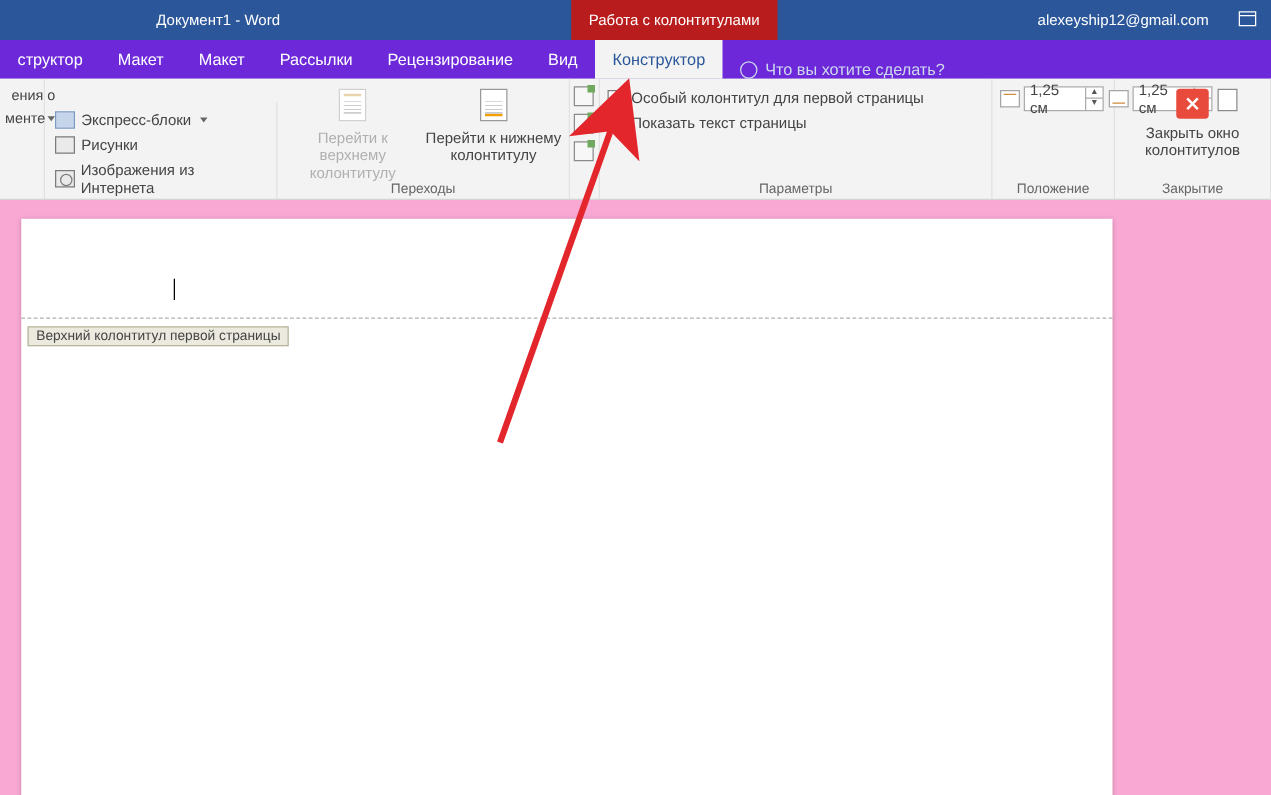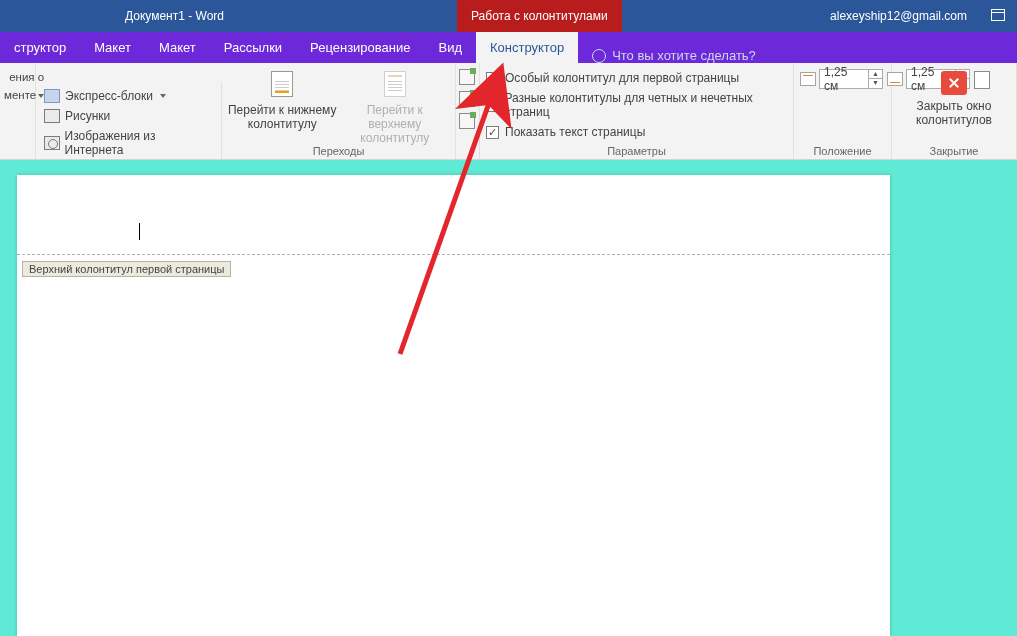--- a/index.html
+++ b/index.html
@@ -79,21 +79,21 @@
 
 
 .g6 { flex:1; }
 .g6 .big-btn { width: 100%; }
 .close-ico { width:26px; height:24px; background:#e84b3c; border-radius:3px; margin:0 auto 4px; position:relative; }
 .close-ico::before,.close-ico::after{content:"";position:absolute;width:12px;height:2px;background:#fff;top:11px;left:7px;}
 .close-ico::before{transform:rotate(45deg);}
 .close-ico::after{transform:rotate(-45deg);}
 
 
-.docarea { position:absolute; top:160px; left:0; right:0; bottom:0; background:#5eead4; overflow:hidden; }
+.docarea { position:absolute; top:160px; left:0; right:0; bottom:0; background:#f9a8d4; overflow:hidden; }
 .page { position:absolute; top:15px; left:17px; width:873px; height:800px; background:#fff; box-shadow: 0 0 4px rgba(0,0,0,.2); }
 .header-sep { position:absolute; top:79px; left:0; right:0; border-top:1px dashed #b0b0b0; }
 .header-tag { position:absolute; top:86px; left:5px; background:#eceadf; border:1px solid #b7b49c; padding:1px 6px; font-size:11px; color:#444; }
 .cursor { position:absolute; top:48px; left:122px; width:1px; height:17px; background:#000; }
 
 
 .arrow-svg { position:absolute; top:54px; left:390px; width:130px; height:310px; pointer-events:none; }
 
 .caret-down { display:inline-block; width:0; height:0; border-left:3px solid transparent; border-right:3px solid transparent; border-top:4px solid #666; vertical-align:middle; margin-left:2px; }
 </style>
@@ -149,58 +149,54 @@
           <span class="mini-icon online"></span>
           <span>Изображения из Интернета</span>
         </div>
       </div>
     </div>
     <div class="group-label">Вставка</div>
   </div>
 
   <div class="group g3">
     <div class="group-body">
+      <div class="big-btn disabled">
+        <div class="big-icon">
+            <div class="doc-shape h">
+              <div class="lines"></div>
+            </div>
+          </div>
+        <div class="label">Перейти к верхнему колонтитулу</div>
+      </div>
       <div class="big-btn">
         <div class="big-icon">
             <div class="doc-shape f">
               <div class="lines"></div>
             </div>
           </div>
         <div class="label">Перейти к нижнему колонтитулу</div>
       </div>
-      <div class="big-btn disabled">
-        <div class="big-icon">
-            <div class="doc-shape h">
-              <div class="lines"></div>
-            </div>
-          </div>
-        <div class="label">Перейти к верхнему колонтитулу</div>
-      </div>
     </div>
     <div class="group-label">Переходы</div>
   </div>
 
   <div class="g3b">
     <div class="stack">
       <span class="square-icon"></span>
       <span class="square-icon"></span>
       <span class="square-icon"></span>
     </div>
   </div>
 
   <div class="group g4">
     <div class="group-body">
       <div class="col">
         <label class="chk-row">
           <span class="chk">✓</span>
           <span>Особый колонтитул для первой страницы</span>
-        </label>
-        <label class="chk-row">
-          <span class="chk"></span>
-          <span>Разные колонтитулы для четных и нечетных страниц</span>
         </label>
         <label class="chk-row">
           <span class="chk">✓</span>
           <span>Показать текст страницы</span>
         </label>
       </div>
     </div>
     <div class="group-label">Параметры</div>
   </div>
 

